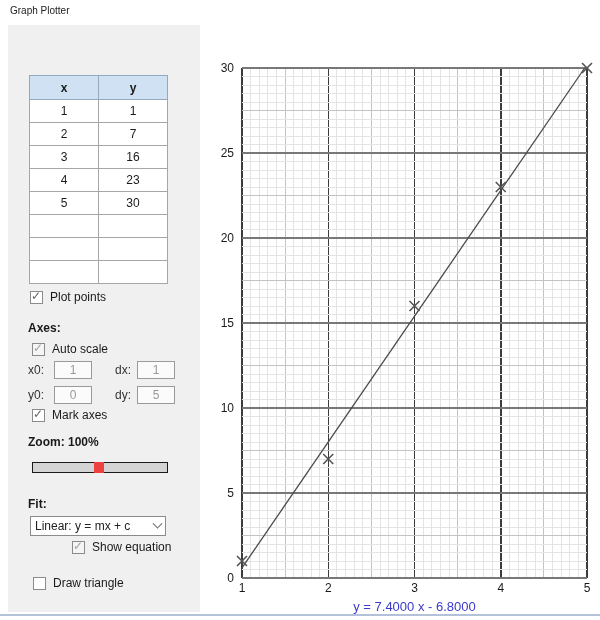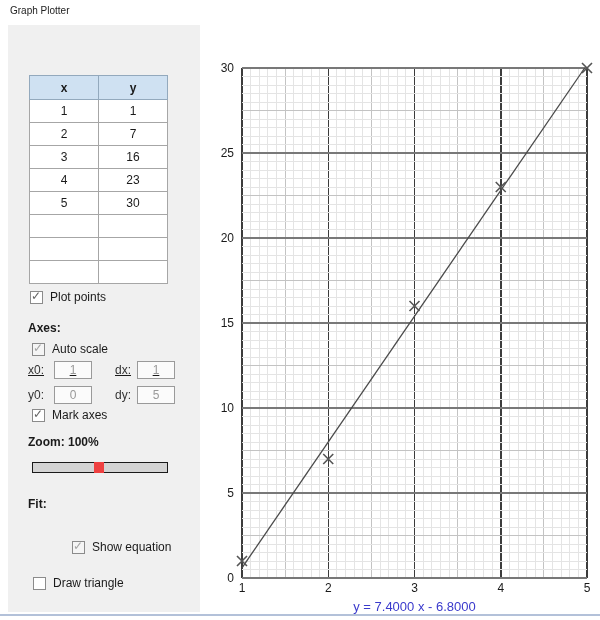--- a/index.html
+++ b/index.html
@@ -244,21 +244,21 @@
 
   <div class="bold" style="position:absolute; left:20px; top:296px;">Axes:</div>
 
   <div class="cb on muted" style="left:24px; top:317px;">
     <span class="box">
         <span class="mark"></span>
       </span>
     <span>Auto scale</span>
   </div>
 
-  <div class="axrow" style="top:336px;text-decoration:underline;">
+  <div class="axrow" style="top:336px;">
     <span class="alab">x0:</span>
     <input value="1" style="">
     <span class="alab2">dx:</span>
     <input value="1" style="">
   </div>
 
   <div class="axrow" style="top:361px;">
     <span class="alab">y0:</span>
     <input value="0" style="">
     <span class="alab2">dy:</span>
@@ -273,20 +273,24 @@
   </div>
 
   <div class="bold" style="position:absolute; left:20px; top:410px;">Zoom: 100%</div>
 
   <div id="zoom-slider">
     <div id="zoom-thumb" style="left: 61.11px;"></div>
   </div>
 
   <div class="bold" style="position:absolute; left:20px; top:472px;">Fit:</div>
 
+  <div class="fakeselect" id="fit-select">
+    <span>Linear: y = mx + c</span>
+    <span class="chev"></span>
+  </div>
 
   <div class="cb on muted" style="left:25px; top:515px;padding-left:39px;">
     <span class="box">
         <span class="mark"></span>
       </span>
     <span>Show equation</span>
   </div>
 
 
   <div class="cb" style="left:25px; top:551px;">

